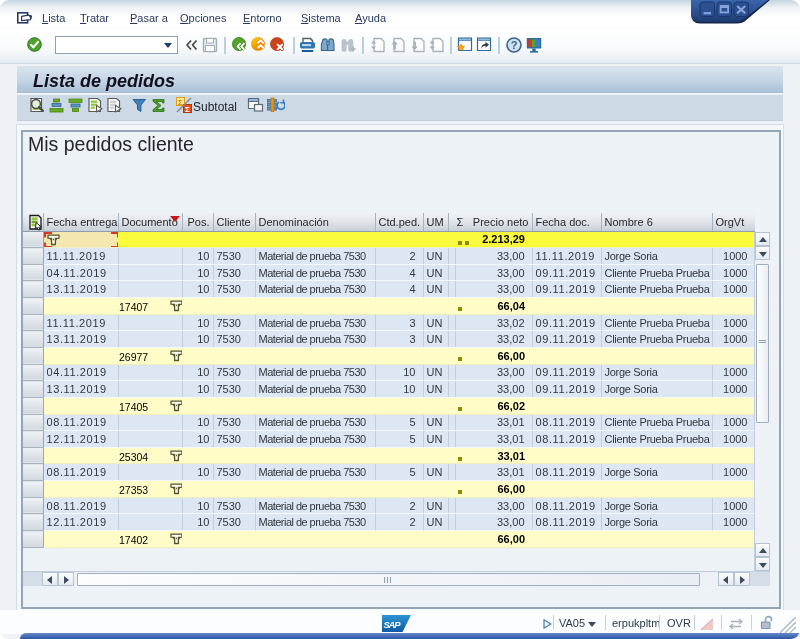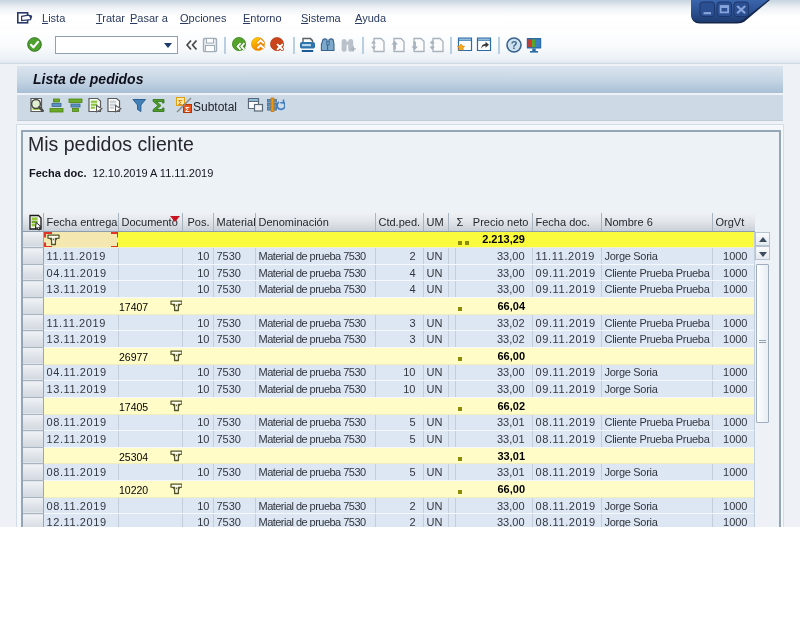--- a/index.html
+++ b/index.html
@@ -1,30 +1,30 @@
 <!DOCTYPE html>
 <html><head><meta charset="utf-8"><style>
 html,body{margin:0;padding:0;}
-#root{position:relative;width:800px;height:527px;overflow:hidden;
-  font-family:"Liberation Sans",sans-serif;background:#eef2f7;}
+#root{position:relative;width:800px;height:639px;overflow:hidden;
+  font-family:"Liberation Sans",sans-serif;background:#eef2f7;border-radius:9px;}
 .abs{position:absolute;}
 #menubar{left:0;top:0;width:800px;height:30px;
   background:linear-gradient(#c7d3de 0%,#edf1f5 25%,#ffffff 55%,#fdfdfe 100%);}
 .mi{position:absolute;top:12px;font-size:11px;color:#29395f;}
 #toolbar{left:0;top:30px;width:800px;height:33px;
   background:linear-gradient(#ffffff 0%,#f8fafc 55%,#ebf1f6 88%,#dfe8f0 100%);
   border-bottom:1px solid #cdd9e3;}
 .tsep{position:absolute;width:2px;height:17px;background:#b9cfe2;top:37px;}
 #cmdfield{left:55px;top:36px;width:123px;height:18px;background:#fff;
   border:1px solid #8fa0b0;box-sizing:border-box;}
 #cmdarrow{left:164px;top:43px;width:0;height:0;
   border-left:4.5px solid transparent;border-right:4.5px solid transparent;border-top:5.5px solid #1c3a6e;}
 #titleband{left:17px;top:66px;width:766px;height:27px;
   background:linear-gradient(#dbe4ee 0%,#c3d4e4 55%,#a9bfd5 100%);}
-#titletext{left:33px;top:71px;font-size:14px;font-weight:bold;font-style:italic;color:#10101c;}
+#titletext{left:33px;top:71px;font-size:18px;font-weight:bold;font-style:italic;color:#10101c;}
 #alvband{left:17px;top:95px;width:766px;height:25px;background:#cdd9e5;border-bottom:1px solid #c0cdd9;}
 #subtext{left:193px;top:100px;font-size:12px;color:#20242c;}
 #panelout{left:16px;top:124px;width:768px;height:488px;background:#f4f8fb;
   border:1px solid #d3dde6;box-sizing:border-box;}
 #innerbox{left:21px;top:130px;width:760px;height:479px;background:#edf2f7;
   border:2px solid #94a6b6;box-sizing:border-box;}
 #heading{left:28px;top:133px;font-size:19.5px;color:#26262e;}
 #subhead{left:29px;top:167px;font-size:11px;color:#14141e;}
 #grid{left:23px;top:213px;width:747px;height:375px;}
 #tblwrap{left:0;top:0;width:732px;height:358px;overflow:hidden;}
@@ -66,21 +66,21 @@
 .thumb{position:absolute;background:linear-gradient(90deg,#fdfdfe,#e9eef4);border:1px solid #9fafbf;box-sizing:border-box;border-radius:1px;}
 .arr{position:absolute;width:0;height:0;}
 #statusbar{left:0;top:610px;width:800px;height:24px;background:#fcfdfe;}
 #bluebar{left:20px;top:633px;width:780px;height:6px;background:linear-gradient(#648ac8,#2d55a5);border-radius:7px 0 0 0;}
 .st{position:absolute;top:617px;font-size:11px;color:#2c3b4e;}
 .ssep{position:absolute;top:615px;width:1px;height:15px;background:#c8d2dc;}
 </style></head><body>
 <div id="root">
     <div class="abs" id="menubar"></div>
     <div class="mi" style="left:42px"><u>L</u>ista</div>
-    <div class="mi" style="left:96px"><u>T</u>ratar</div>
+    <div class="mi" style="left:80px"><u>T</u>ratar</div>
     <div class="mi" style="left:130px"><u>P</u>asar a</div>
     <div class="mi" style="left:180px"><u>O</u>pciones</div>
     <div class="mi" style="left:243px"><u>E</u>ntorno</div>
     <div class="mi" style="left:301px"><u>S</u>istema</div>
     <div class="mi" style="left:355px"><u>A</u>yuda</div>
     <svg class="abs" style="left:17px;top:12px" width="16" height="12" viewBox="0 0 16 12">
       <rect x="0.8" y="0.8" width="9.8" height="10" fill="none" stroke="#2a3a68" stroke-width="1.6"></rect>
 <path d="M4.6 4.4 L11.2 3.1 L14.6 4.1 L13.6 7.7 L4.6 8.6 Z" fill="#fff" stroke="#2a3a68" stroke-width="1.2" stroke-linejoin="round"></path>
 <path d="M11.8 3.3 L14.6 4.1 L13.7 7.5 Z" fill="#2a3a68"></path>
     </svg>
@@ -259,21 +259,20 @@
       <rect x="0.5" y="2.5" width="9" height="2.6" fill="#5b94c4" stroke="#39648e" stroke-width="0.7"></rect>
 <rect x="0.5" y="6.5" width="9" height="2.6" fill="#5b94c4" stroke="#39648e" stroke-width="0.7"></rect>
 <rect x="0.5" y="10.5" width="9" height="2.6" fill="#5b94c4" stroke="#39648e" stroke-width="0.7"></rect>
 <rect x="4" y="1" width="3" height="13.5" fill="#f0940a" stroke="#c47006" stroke-width="0.7"></rect>
 <path d="M12 5 a4 4 0 1 0 4 0" fill="none" stroke="#3a7ec4" stroke-width="1.8"></path>
 <path d="M16.5 2.5 l0 3.2 -3.2 0" fill="none" stroke="#3a7ec4" stroke-width="1.5"></path>
     </svg>
     <div class="abs" id="panelout"></div>
     <div class="abs" id="innerbox"></div>
     <div class="abs" id="heading">Mis pedidos cliente</div>
-    <div class="abs" id="subhead"><b>Fecha doc.</b>&nbsp;&nbsp;12.10.2019 A 11.11.2019</div>
     <div class="abs" id="grid">
       <div class="abs" id="tblwrap">
         <table>
           <colgroup>
             <col style="width:20px">
             <col style="width:75px">
             <col style="width:64px">
             <col style="width:31px">
             <col style="width:42px">
             <col style="width:120px">
@@ -292,21 +291,21 @@
                   <path d="M3 1.5 h8.5 l2.5 2.5 v11 h-11 z" fill="#f8f8f8" stroke="#1a1a1a" stroke-width="1.3"></path>
                   <rect x="4.6" y="3.4" width="6" height="2.6" fill="#96c83c"></rect>
                   <rect x="4.6" y="6.6" width="6" height="2.6" fill="#74a82a"></rect>
                   <rect x="4.6" y="9.8" width="6" height="2.6" fill="#96c83c"></rect>
                   <path d="M9.2 8.6 l5.2 4.4 -2.7 0.2 1.3 2.5 -1.8 0.1 -1.2 -2.5 -1.7 1.7 z" fill="#ffffff" stroke="#111" stroke-width="0.9"></path>
                 </svg>
               </td>
               <td>Fecha entrega</td>
               <td class="docref">Documento<span class="sorttri"></span></td>
               <td class="r">Pos.</td>
-              <td>Material</td>
+              <td>Cliente</td>
               <td>Denominación</td>
               <td>Ctd.ped.</td>
               <td>UM</td>
               <td colspan="2" class="r"><span class="sig">Σ</span>Precio neto</td>
               <td>Fecha doc.</td>
               <td>Nombre 6</td>
               <td>OrgVt</td>
             </tr>
             <tr class="tot">
               <td class="sel"></td>
@@ -549,21 +548,21 @@
               <td>UN</td>
               <td class="gap"></td>
               <td class="r prc"><span class="sqs"></span>33,01</td>
               <td class="dt">08.11.2019</td>
               <td class="nom">Jorge Soria</td>
               <td class="r pr7">1000</td>
             </tr>
             <tr class="sub">
               <td class="sel"></td>
               <td class="dt"></td>
-              <td class="docc"><span class="docnum">10220</span><svg class="funnel" width="13" height="12" viewBox="0 0 13 12">
+              <td class="docc"><span class="docnum">27353</span><svg class="funnel" width="13" height="12" viewBox="0 0 13 12">
                   <path d="M1 1.2 h11 v3 l-3.6 0.3 v6 h-3.8 v-6 L1 4.2 z" fill="#fffef0" stroke="#55552a" stroke-width="1.3" stroke-linejoin="round"></path>
                   <path d="M3.6 4.6 v1.6 M6.5 4.6 v1.6 M9.4 4.6 v1.6" stroke="#55552a" stroke-width="0.9"></path>
                 </svg></td>
               <td class="r"></td>
               <td></td>
               <td class="den"></td>
               <td class="r pr7"></td>
               <td></td>
               <td class="gap"></td>
               <td class="r prc b"><span class="sqs"><span class="sq"></span></span>66,00</td>

